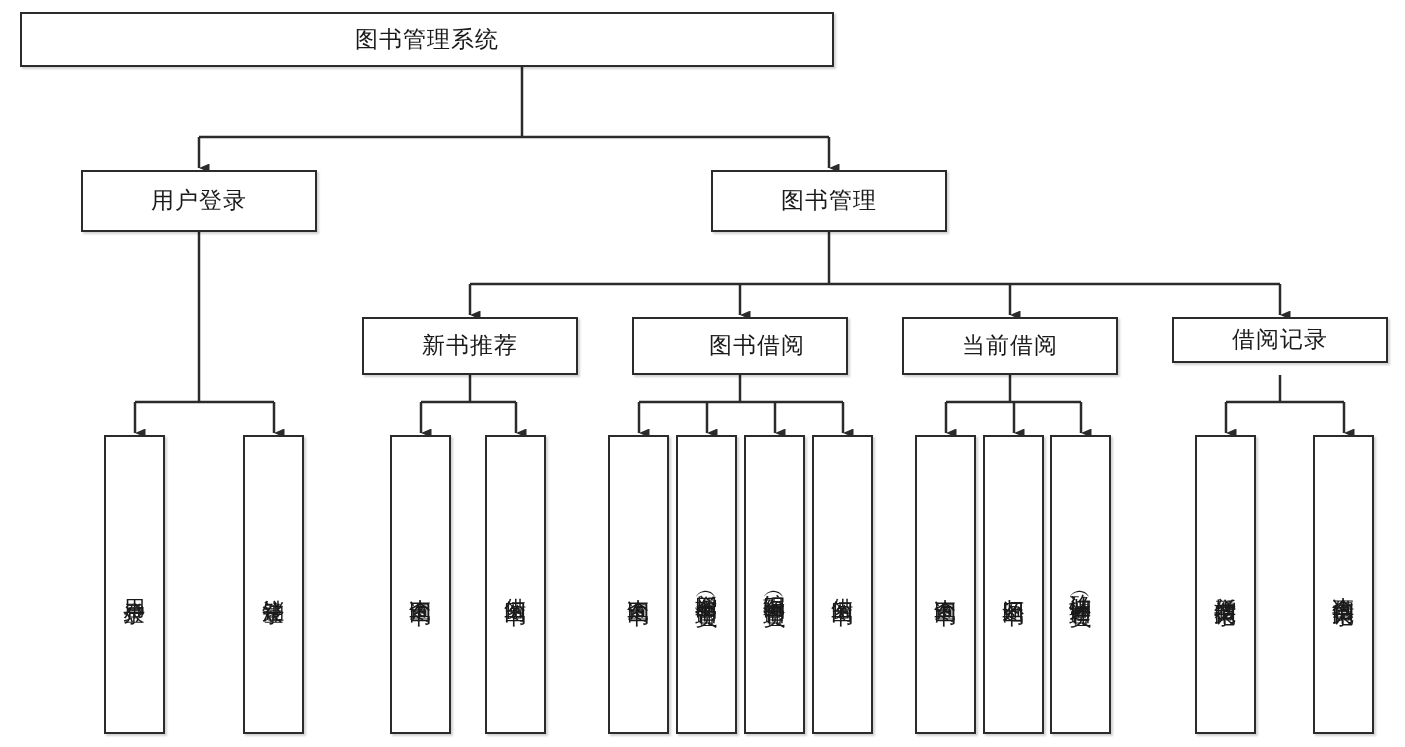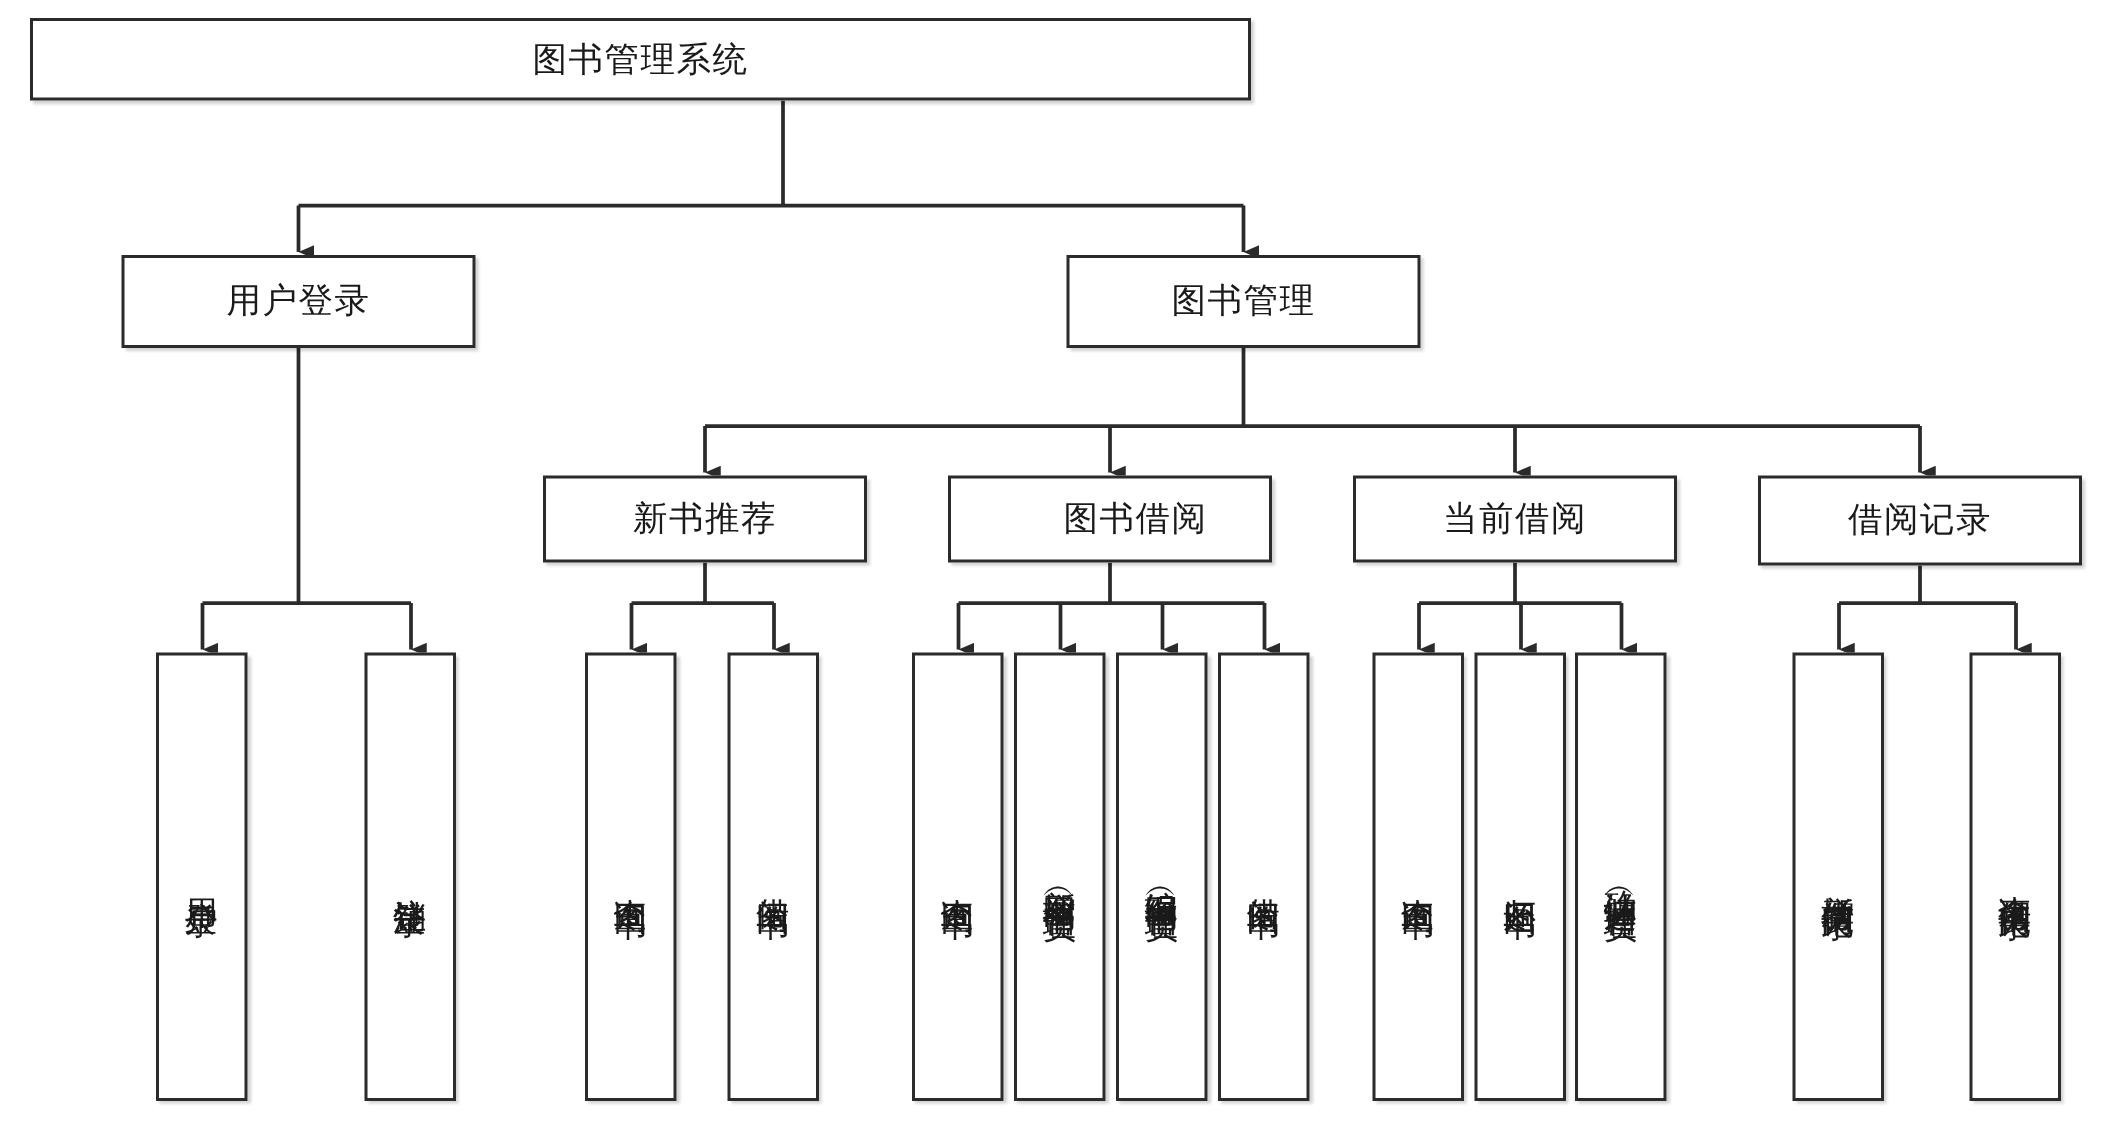--- a/index.html
+++ b/index.html
@@ -124,21 +124,21 @@
       </div>
       <div class="node horiz" style="left: 362px; top: 317px; width: 216px; height: 58px;">
         <span>新书推荐</span>
       </div>
       <div class="node horiz" style="left: 632px; top: 317px; width: 216px; height: 58px; padding-left: 34px;">
         <span>图书借阅</span>
       </div>
       <div class="node horiz" style="left: 902px; top: 317px; width: 216px; height: 58px;">
         <span>当前借阅</span>
       </div>
-      <div class="node horiz" style="left: 1172px; top: 317px; width: 216px; height: 60px; text-align: right;">
+      <div class="node horiz" style="left: 1172px; top: 317px; width: 216px; height: 46px; text-align: right;">
         <span>借阅记录</span>
       </div>
       <div class="node vert" style="left: 104px; top: 435px; width: 61px; height: 299px;">
         <span>用户登录</span>
       </div>
       <div class="node vert" style="left: 243px; top: 435px; width: 61px; height: 299px;">
         <span>注销登录</span>
       </div>
       <div class="node vert" style="left: 390px; top: 435px; width: 61px; height: 299px;">
         <span>查询图书</span>

